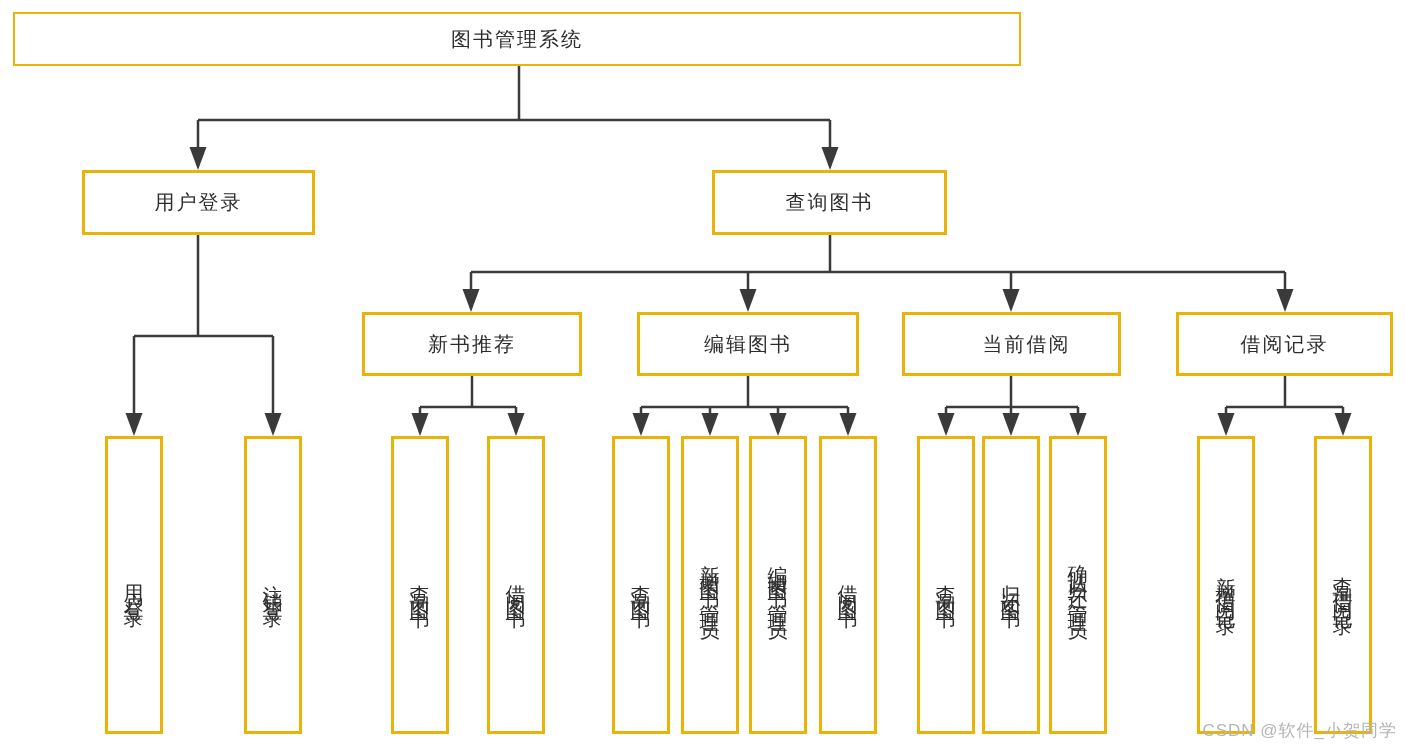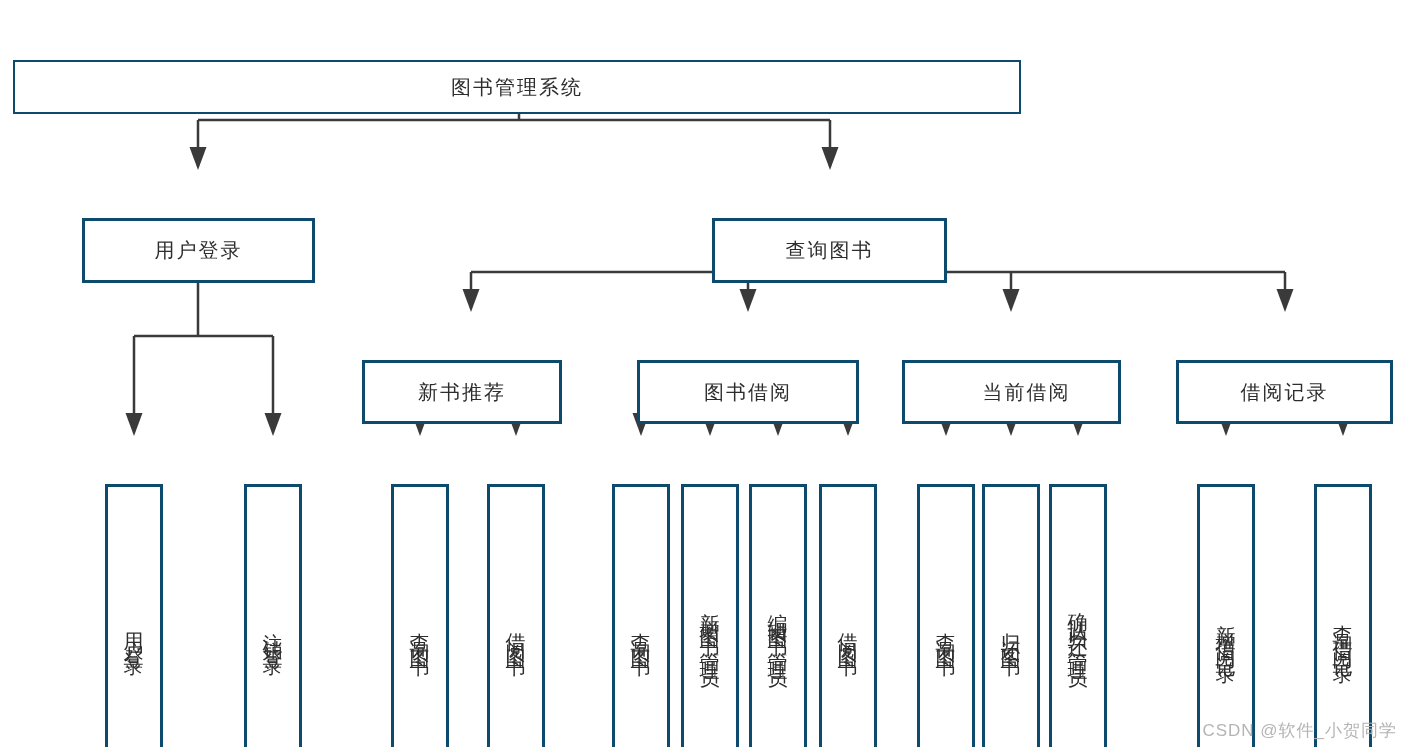--- a/index.html
+++ b/index.html
@@ -8,25 +8,24 @@
     width:1405px;height:747px;
     background:#ffffff;
     font-family:"Liberation Sans","DejaVu Sans",sans-serif;
     overflow:hidden;
   }
   #connectors{position:absolute;left:0;top:0;width:1405px;height:747px;z-index:1;}
   .box{
     position:absolute;
     box-sizing:border-box;
     background:#ffffff;
-    border:3px solid #0c4a6e;
+    border:3px solid #eab308;
     display:flex;align-items:center;justify-content:center;
     color:#2d2d2d;
     z-index:2;
-    margin-top:48px;
   }
   .h-label{font-size:20px;letter-spacing:2px;white-space:nowrap;}
   .root-box{border-width:2.5px;}
   .v-label{
     writing-mode:vertical-rl;
     text-orientation:mixed;
     font-size:20px;
     letter-spacing:8px;
     line-height:1;
   }
@@ -81,22 +80,22 @@
     <path class="stroke" d="M1285 376 V407 M1226 407 H1343 M1226 407 V418 M1343 407 V418"></path>
     <polygon class="head" points="1217.5,413 1234.5,413 1226,436"></polygon>
     <polygon class="head" points="1334.5,413 1351.5,413 1343,436"></polygon>
   </svg>
 
   <div class="box root-box h-label" style="left:13px;top:12px;width:1008px;height:54px;">图书管理系统</div>
 
   <div class="box h-label" style="left:82px;top:170px;width:233px;height:65px;">用户登录</div>
   <div class="box h-label" style="left:712px;top:170px;width:235px;height:65px;">查询图书</div>
 
-  <div class="box h-label" style="left:362px;top:312px;width:200px;height:64px;">新书推荐</div>
-  <div class="box h-label" style="left:637px;top:312px;width:222px;height:64px;">图书借阅</div>
+  <div class="box h-label" style="left:362px;top:312px;width:220px;height:64px;">新书推荐</div>
+  <div class="box h-label" style="left:637px;top:312px;width:222px;height:64px;">编辑图书</div>
   <div class="box h-label" style="left:902px;top:312px;width:219px;height:64px;padding-left:30px;">当前借阅</div>
   <div class="box h-label" style="left:1176px;top:312px;width:217px;height:64px;">借阅记录</div>
 
   <div class="box v-label" style="left:105px;top:436px;width:58px;height:298px;">用户登录</div>
   <div class="box v-label" style="left:244px;top:436px;width:58px;height:298px;">注销登录</div>
 
   <div class="box v-label" style="left:391px;top:436px;width:58px;height:298px;">查询图书</div>
   <div class="box v-label" style="left:487px;top:436px;width:58px;height:298px;">借阅图书</div>
 
   <div class="box v-label" style="left:612px;top:436px;width:58px;height:298px;">查询图书</div>

